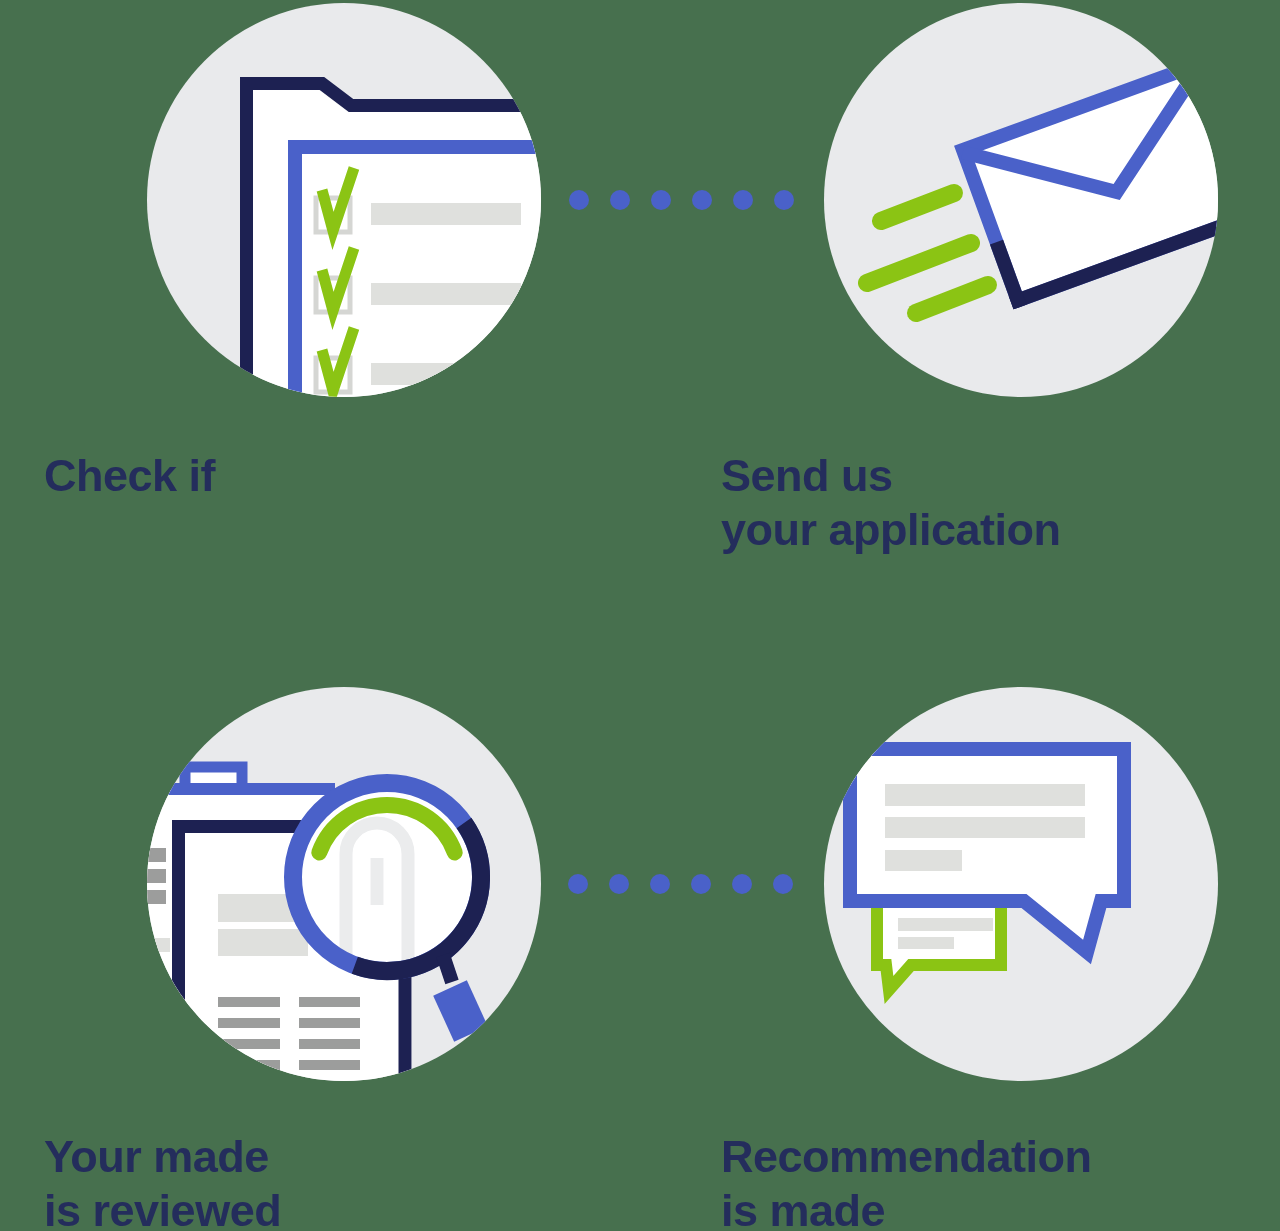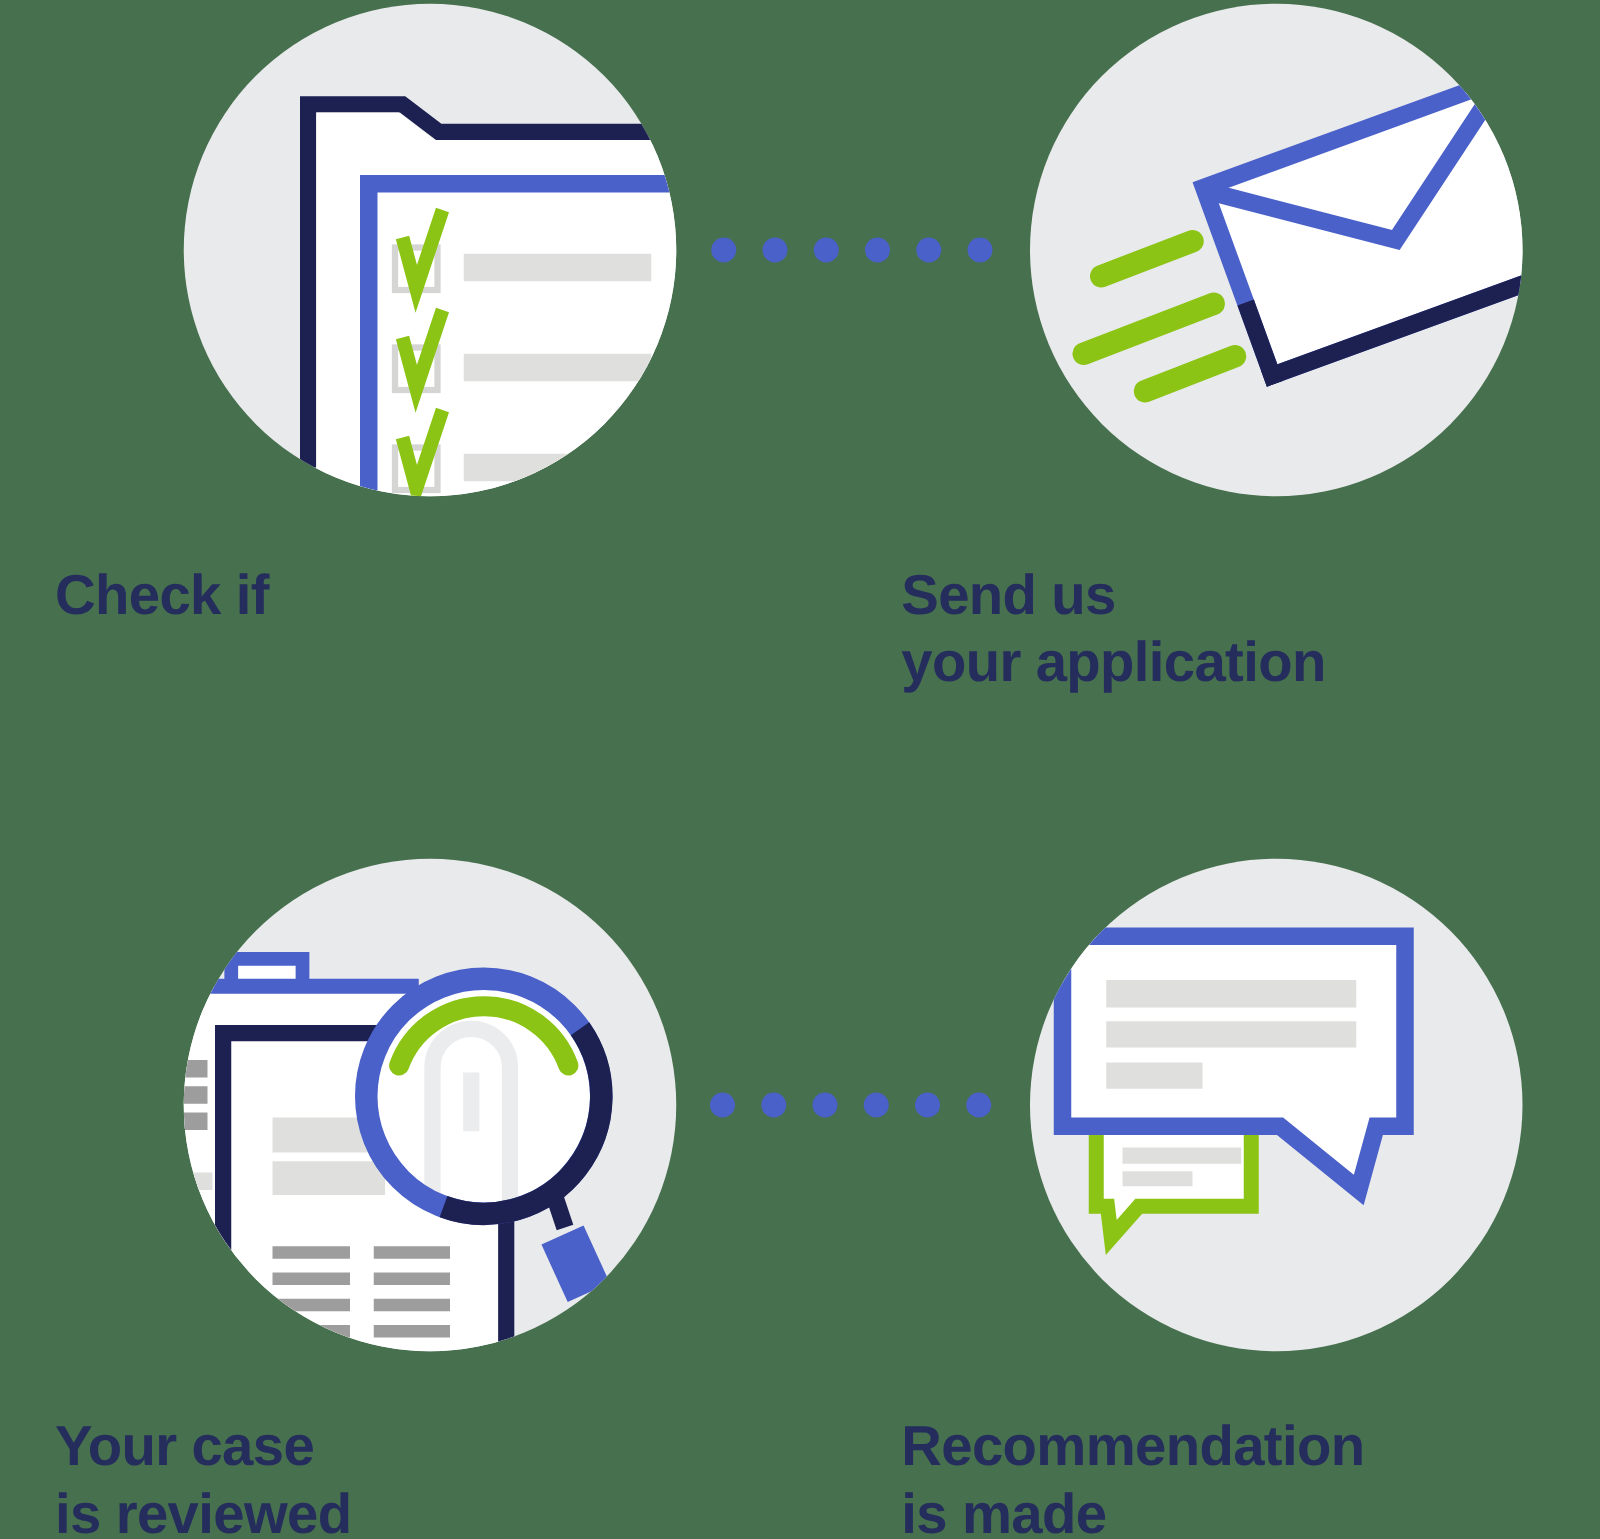--- a/index.html
+++ b/index.html
@@ -160,20 +160,20 @@
 </svg>
 
   <div class="caption cap-1">
     <div>Check if</div>
   </div>
   <div class="caption cap-2">
     <div>Send us</div>
     <div>your application</div>
   </div>
   <div class="caption cap-3">
-    <div>Your case</div>
+    <div>Your made</div>
     <div>is reviewed</div>
   </div>
   <div class="caption cap-4">
     <div>Recommendation</div>
     <div>is made</div>
   </div>
 </div>
 
 </body></html>

